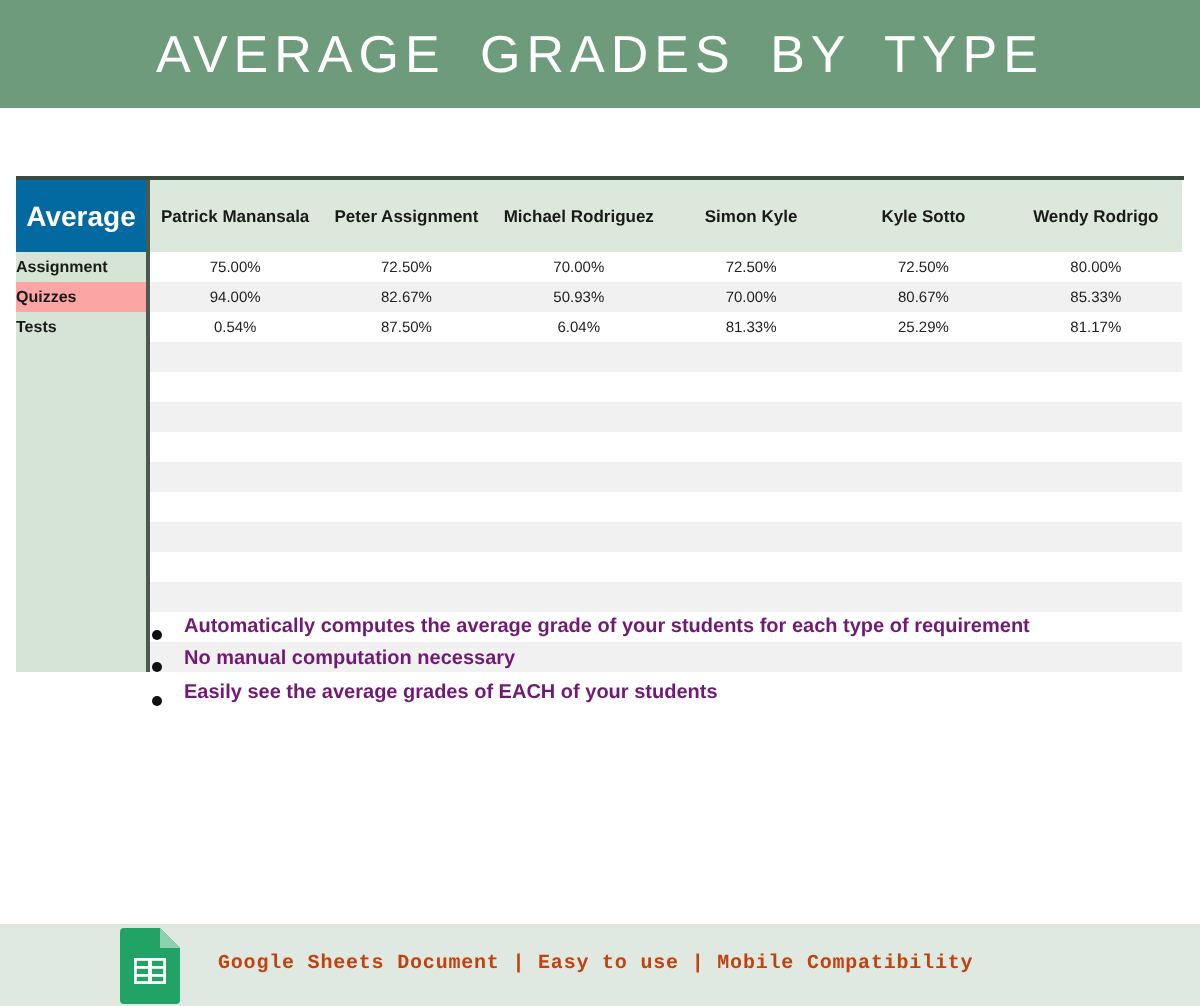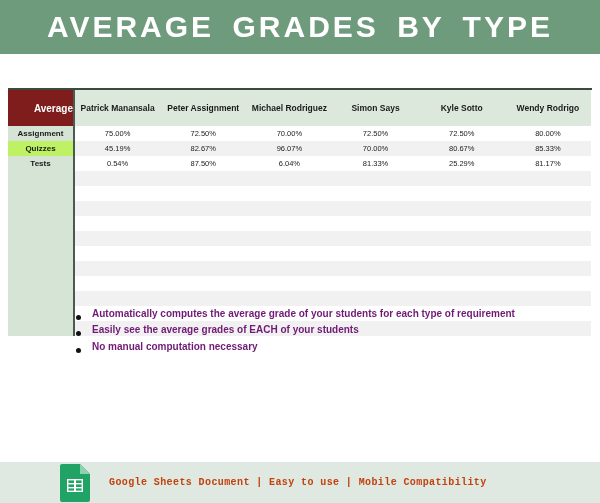--- a/index.html
+++ b/index.html
@@ -22,22 +22,22 @@
     top: 0;
     width: 600px;
     height: 54px;
     background: #6f9b7d;
     display: flex;
     align-items: center;
     justify-content: center;
   }
   .title-text {
     color: #ffffff;
-    font-size: 30px;
-    font-weight: bold;
+    font-size: 26px;
+    font-weight: normal;
     letter-spacing: 3px;
     word-spacing: 7px;
     font-family: "Liberation Sans", sans-serif;
     white-space: nowrap;
   }
 
   
   .table-wrap {
     position: absolute;
     left: 8px;
@@ -55,25 +55,25 @@
   }
   .grade-table td, .grade-table th {
     padding: 0;
     margin: 0;
   }
 
   
   .hdr-corner {
     width: 65px;
     height: 20px;
-    background: #7f1d1d;
+    background: #0369a1;
     color: #ffffff;
-    font-size: 10px;
-    font-weight: bold;
-    text-align: right;
+    font-size: 14px;
+    font-weight: bold;
+    text-align: center;
     vertical-align: middle;
     border-right: 2px solid #4a5a4e;
   }
   .hdr-name {
     height: 36px;
     background: #dde8dc;
     color: #1a1a1a;
     font-size: 8.5px;
     font-weight: bold;
     text-align: center;
@@ -81,34 +81,33 @@
   }
 
   
   .rowlabel {
     width: 65px;
     height: 15px;
     background: #d5e4d4;
     color: #1a1a1a;
     font-size: 8px;
     font-weight: bold;
-    text-align: center;
     vertical-align: middle;
     border-right: 2px solid #4a5a4e;
   }
   .cell {
     height: 15px;
     font-size: 7.5px;
     color: #222222;
     text-align: center;
     vertical-align: middle;
     background: #ffffff;
   }
   tr.alt .cell { background: #f1f1f1; }
-  tr.alt .rowlabel { background: #bef264; }
+  tr.alt .rowlabel { background: #fca5a5; }
 
   .empty-label {
     width: 65px;
     height: 15px;
     background: #d5e4d4;
     border-right: 2px solid #4a5a4e;
   }
 
   
   .bullets {
@@ -178,40 +177,40 @@
 </div>
 
 <div class="table-wrap">
   <table class="grade-table">
     <thead>
       <tr>
         <th class="hdr-corner">Average</th>
         <th class="hdr-name">Patrick Manansala</th>
         <th class="hdr-name">Peter Assignment</th>
         <th class="hdr-name">Michael Rodriguez</th>
-        <th class="hdr-name">Simon Says</th>
+        <th class="hdr-name">Simon Kyle</th>
         <th class="hdr-name">Kyle Sotto</th>
         <th class="hdr-name">Wendy Rodrigo</th>
       </tr>
     </thead>
     <tbody>
       <tr>
         <td class="rowlabel">Assignment</td>
         <td class="cell">75.00%</td>
         <td class="cell">72.50%</td>
         <td class="cell">70.00%</td>
         <td class="cell">72.50%</td>
         <td class="cell">72.50%</td>
         <td class="cell">80.00%</td>
       </tr>
       <tr class="alt">
         <td class="rowlabel">Quizzes</td>
-        <td class="cell">45.19%</td>
+        <td class="cell">94.00%</td>
         <td class="cell">82.67%</td>
-        <td class="cell">96.07%</td>
+        <td class="cell">50.93%</td>
         <td class="cell">70.00%</td>
         <td class="cell">80.67%</td>
         <td class="cell">85.33%</td>
       </tr>
       <tr>
         <td class="rowlabel">Tests</td>
         <td class="cell">0.54%</td>
         <td class="cell">87.50%</td>
         <td class="cell">6.04%</td>
         <td class="cell">81.33%</td>
@@ -319,22 +318,22 @@
           <td class="cell"></td>
           <td class="cell"></td>
         </tr>
       </tbody>
   </table>
 </div>
 
 <div class="bullets">
   <ul>
     <li>Automatically computes the average grade of your students for each type of requirement</li>
+    <li>No manual computation necessary</li>
     <li>Easily see the average grades of EACH of your students</li>
-    <li>No manual computation necessary</li>
   </ul>
 </div>
 
 <div class="footer-bar">
   <span class="sheets-icon">
     <svg width="30" height="38" viewBox="0 0 30 38" xmlns="http://www.w3.org/2000/svg">
       <path d="M0 2 A2 2 0 0 1 2 0 L20 0 L30 10 L30 36 A2 2 0 0 1 28 38 L2 38 A2 2 0 0 1 0 36 Z" fill="#21a366"></path>
       <path d="M20 0 L30 10 L20 10 Z" fill="#8ed1af"></path>
       <rect x="7" y="15" width="16" height="13" fill="#ffffff"></rect>
       <rect x="8.4" y="16.4" width="5.6" height="2.6" fill="#21a366"></rect>

